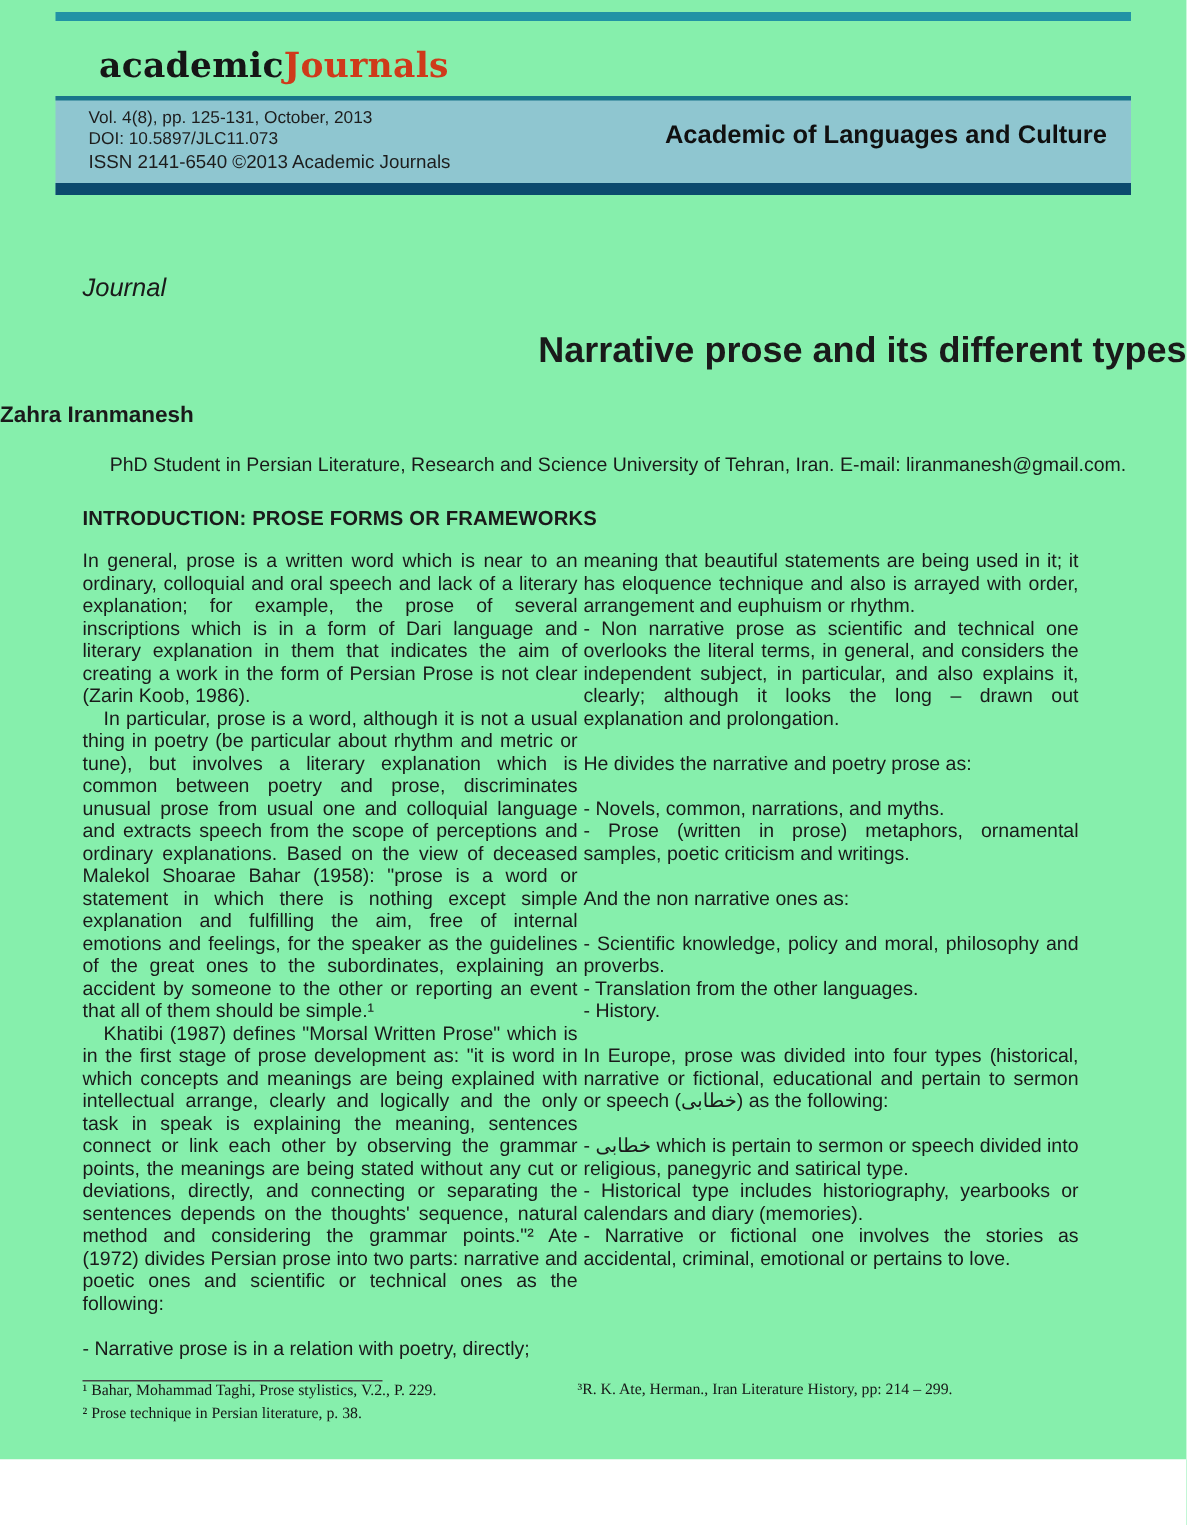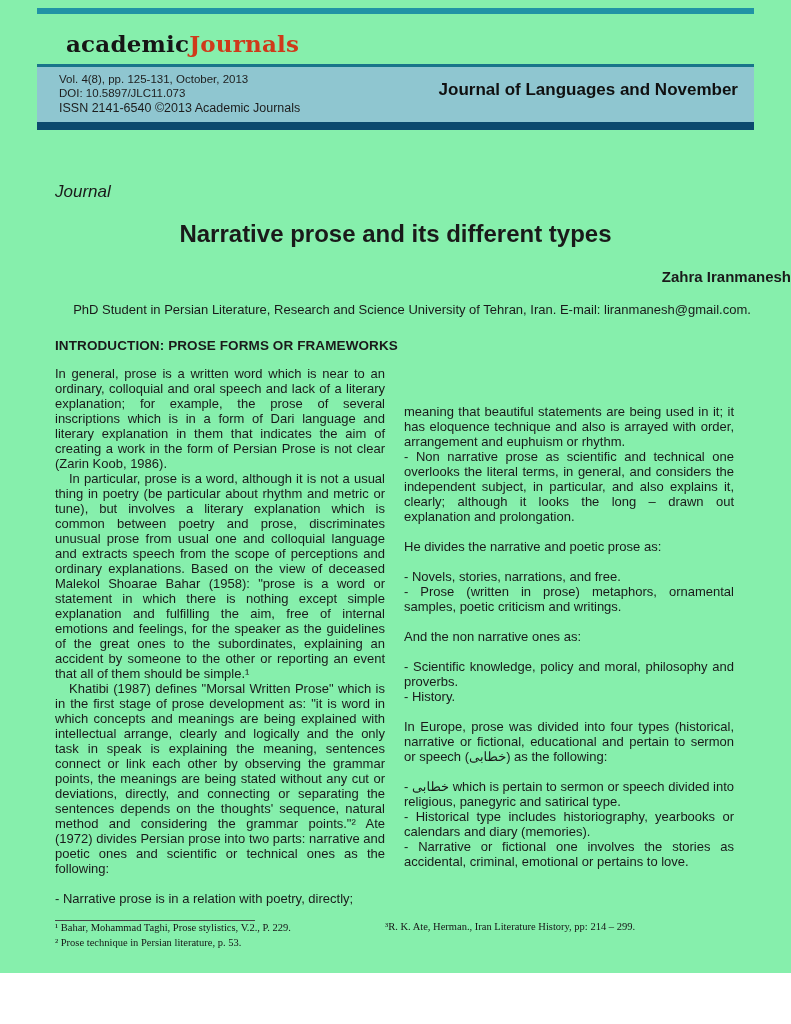--- a/index.html
+++ b/index.html
@@ -38,26 +38,26 @@
     padding:5px 16px 6px 22px;
     box-sizing:border-box;
   }
   .band-left{font-size:11.5px;line-height:1.25;color:#1d1d1d;}
   .band-left .issn{font-size:12.5px;}
   .band-right{
     font-size:17px;font-weight:bold;color:#101010;
     padding-top:8px;white-space:nowrap;
   }
   .thesis{margin:52px 0 0 55px;font-style:italic;font-size:17px;line-height:20px;}
-  .title{margin-top:18px;text-align:center;font-weight:bold;font-size:24px;line-height:28px;}
-  .author{margin-top:20px;text-align:right;font-weight:bold;font-size:15px;line-height:18px;}
+  .title{margin-top:18px;text-align:right;font-weight:bold;font-size:24px;line-height:28px;}
+  .author{margin-top:20px;text-align:left;font-weight:bold;font-size:15px;line-height:18px;}
   .affil{margin-top:16px;text-align:center;font-size:13px;line-height:16px;padding-left:33px;}
   .accepted{margin-top:12px;text-align:center;font-size:11.5px;line-height:14px;}
   .section-heading{margin:20px 55px 0 55px;font-weight:bold;font-size:13.5px;line-height:16px;letter-spacing:.1px;}
-  .columns{margin:12px 55px 0 55px;display:flex;gap:19px;align-items:center;}
+  .columns{margin:12px 55px 0 55px;display:flex;gap:4px;}
   .col{
     width:330px;flex:0 0 330px;
     text-align:justify;
     font-size:13px;line-height:15px;
   }
   .col p{margin:0;}
   .col p.indent{text-indent:14px;}
   .col p.space{margin-top:15px;}
   .footer-row{margin:14px 55px 0 55px;display:flex;}
   .fn-col{
@@ -78,21 +78,21 @@
   <div class="logo">
     <span class="black">academic</span><span class="red">Journals</span>
   </div>
 
   <div class="band">
     <div class="band-left">
       <div>Vol. 4(8), pp. 125-131, October, 2013</div>
       <div>DOI: 10.5897/JLC11.073</div>
       <div class="issn">ISSN 2141-6540 ©2013 Academic Journals</div>
     </div>
-    <div class="band-right">Journal of Languages and November</div>
+    <div class="band-right">Academic of Languages and Culture</div>
   </div>
 
   <div class="thesis">Journal</div>
 
   <h1 class="title" style="margin-bottom:0;">Narrative prose and its different types</h1>
 
   <div class="author">Zahra Iranmanesh</div>
 
   <div class="affil">PhD Student in Persian Literature, Research and Science University of Tehran, Iran. E-mail: liranmanesh@gmail.com.</div>
 
@@ -102,39 +102,40 @@
   <div class="columns">
     <div class="col">
         <p>In general, prose is a written word which is near to an ordinary, colloquial and oral speech and lack of a literary explanation; for example, the prose of several inscriptions which is in a form of Dari language and literary explanation in them that indicates the aim of creating a work in the form of Persian Prose is not clear (Zarin Koob, 1986).</p>
         <p class="indent">In particular, prose is a word, although it is not a usual thing in poetry (be particular about rhythm and metric or tune), but involves a literary explanation which is common between poetry and prose, discriminates unusual prose from usual one and colloquial language and extracts speech from the scope of perceptions and ordinary explanations. Based on the view of deceased Malekol Shoarae Bahar (1958): "prose is a word or statement in which there is nothing except simple explanation and fulfilling the aim, free of internal emotions and feelings, for the speaker as the guidelines of the great ones to the subordinates, explaining an accident by someone to the other or reporting an event that all of them should be simple.¹</p>
         <p class="indent">Khatibi (1987) defines "Morsal Written Prose" which is in the first stage of prose development as: "it is word in which concepts and meanings are being explained with intellectual arrange, clearly and logically and the only task in speak is explaining the meaning, sentences connect or link each other by observing the grammar points, the meanings are being stated without any cut or deviations, directly, and connecting or separating the sentences depends on the thoughts' sequence, natural method and considering the grammar points."² Ate (1972) divides Persian prose into two parts: narrative and poetic ones and scientific or technical ones as the following:</p>
         <p class="space">- Narrative  prose is in a relation with poetry, directly;</p>
       </div>
     <div class="col">
         <p>meaning that beautiful statements are being used in it; it has eloquence technique and also is arrayed with order, arrangement and euphuism or rhythm.</p>
         <p>- Non narrative prose as scientific and technical one overlooks the literal terms, in general, and considers the independent subject, in particular, and also explains it, clearly; although it looks the long – drawn out explanation and prolongation.</p>
-        <p class="space">He divides the narrative and poetic prose as:</p>
-        <p class="space">- Novels, stories, narrations, and free.</p>
+        <p class="space">He divides the narrative and poetry prose as:</p>
+        <p class="space">- Novels, common, narrations, and myths.</p>
         <p>- Prose (written in prose) metaphors, ornamental samples, poetic criticism and writings.</p>
         <p class="space">And the non narrative ones as:</p>
         <p class="space">- Scientific knowledge, policy and moral, philosophy and proverbs.</p>
+        <p>- Translation from the other languages.</p>
         <p>- History.</p>
         <p class="space">In Europe, prose was divided into four types (historical, narrative or fictional, educational and pertain to sermon or speech (خطابی) as the following:</p>
         <p class="space">- خطابی which is pertain to sermon or speech divided into religious, panegyric and satirical type.</p>
         <p>- Historical type includes historiography, yearbooks or calendars and diary (memories).</p>
         <p>- Narrative or fictional one involves the stories as accidental, criminal, emotional or pertains to love.</p>
       </div>
   </div>
 
   <div class="footer-row">
     <div class="fn-col">
       <div class="fn-rule"></div>
       <div>
           <div>¹ Bahar, Mohammad Taghi, Prose stylistics, V.2., P. 229.</div>
-          <div>² Prose technique in Persian literature, p. 53.</div>
+          <div>² Prose technique in Persian literature, p. 38.</div>
         </div>
     </div>
     <div class="fn-col">
       <div>
           <div>³R. K. Ate, Herman., Iran Literature History, pp: 214 – 299.</div>
         </div>
     </div>
   </div>
 
 </div>

